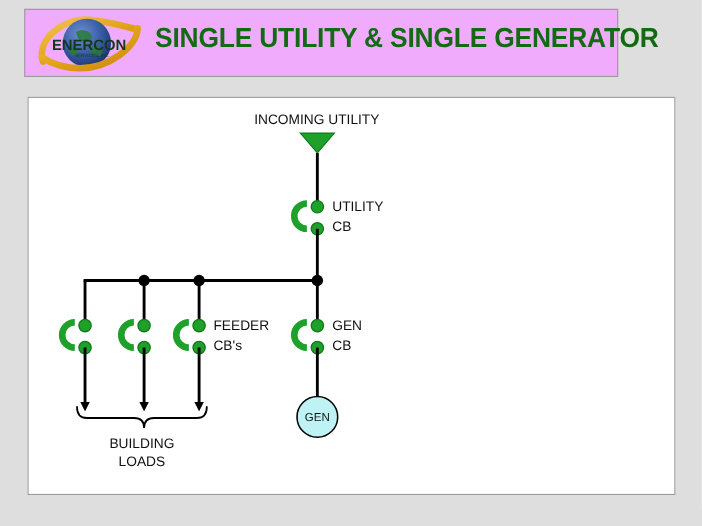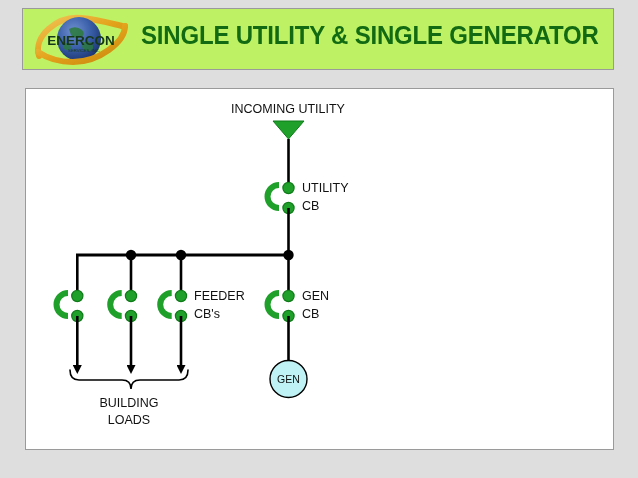--- a/index.html
+++ b/index.html
@@ -11,22 +11,22 @@
     position:relative;
   }
   .slide{
     position:absolute;
     left:0;top:0;width:638px;height:478px;
   }
   
   #header-panel{
     position:absolute;
     left:22px;top:8px;
-    width:592px;height:62px;
-    background:#bef264;
+    width:540px;height:62px;
+    background:#f0abfc;
     border:1px solid #9a9a9a;
     box-sizing:border-box;
   }
   #logo{
     position:absolute;
     left:6px;top:3px;
     width:104px;height:56px;
   }
   #title-text{
     position:absolute;

